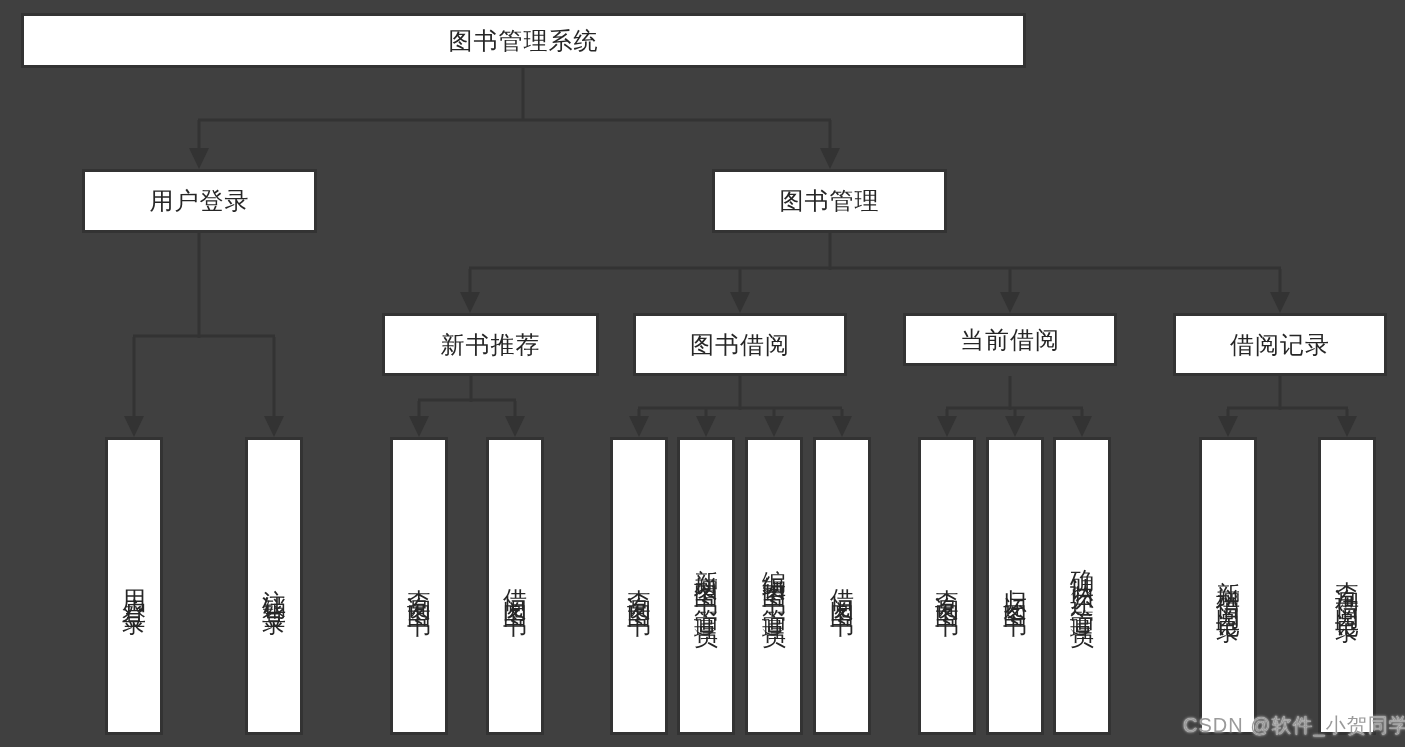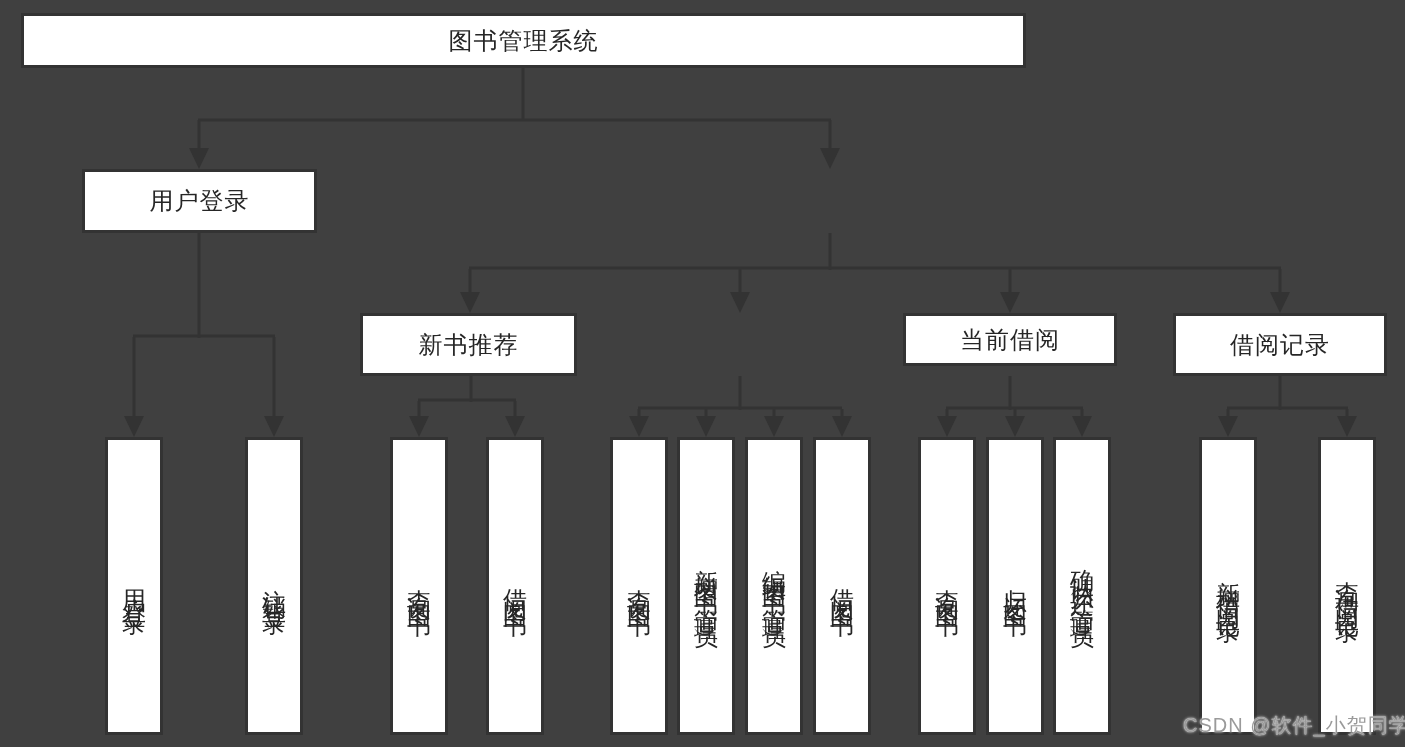--- a/index.html
+++ b/index.html
@@ -84,22 +84,24 @@
       <polygon points="1005,416 1025,416 1015,437"></polygon>
       <polygon points="1072,416 1092,416 1082,437"></polygon>
       <polygon points="1218,416 1238,416 1228,437"></polygon>
       <polygon points="1337,416 1357,416 1347,437"></polygon>
     </g>
   </svg>
 
   <div class="box" style="left:21px;top:13px;width:1005px;height:55px">图书管理系统</div>
 
   <div class="box" style="left:82px;top:169px;width:235px;height:64px">用户登录</div>
+  <div class="box" style="left:712px;top:169px;width:235px;height:64px">图书管理</div>
 
-  <div class="box" style="left:360px;top:313px;width:217px;height:63px">新书推荐</div>
+  <div class="box" style="left:382px;top:313px;width:217px;height:63px">新书推荐</div>
+  <div class="box" style="left:633px;top:313px;width:214px;height:63px">图书借阅</div>
   <div class="box" style="left:903px;top:313px;width:214px;height:53px">当前借阅</div>
   <div class="box" style="left:1173px;top:313px;width:214px;height:63px">借阅记录</div>
 
   <div class="box vbox" style="left:105px;top:437px;width:58px;height:298px">
     <span>用户登录</span>
   </div>
   <div class="box vbox" style="left:245px;top:437px;width:58px;height:298px">
     <span>注销登录</span>
   </div>
 

